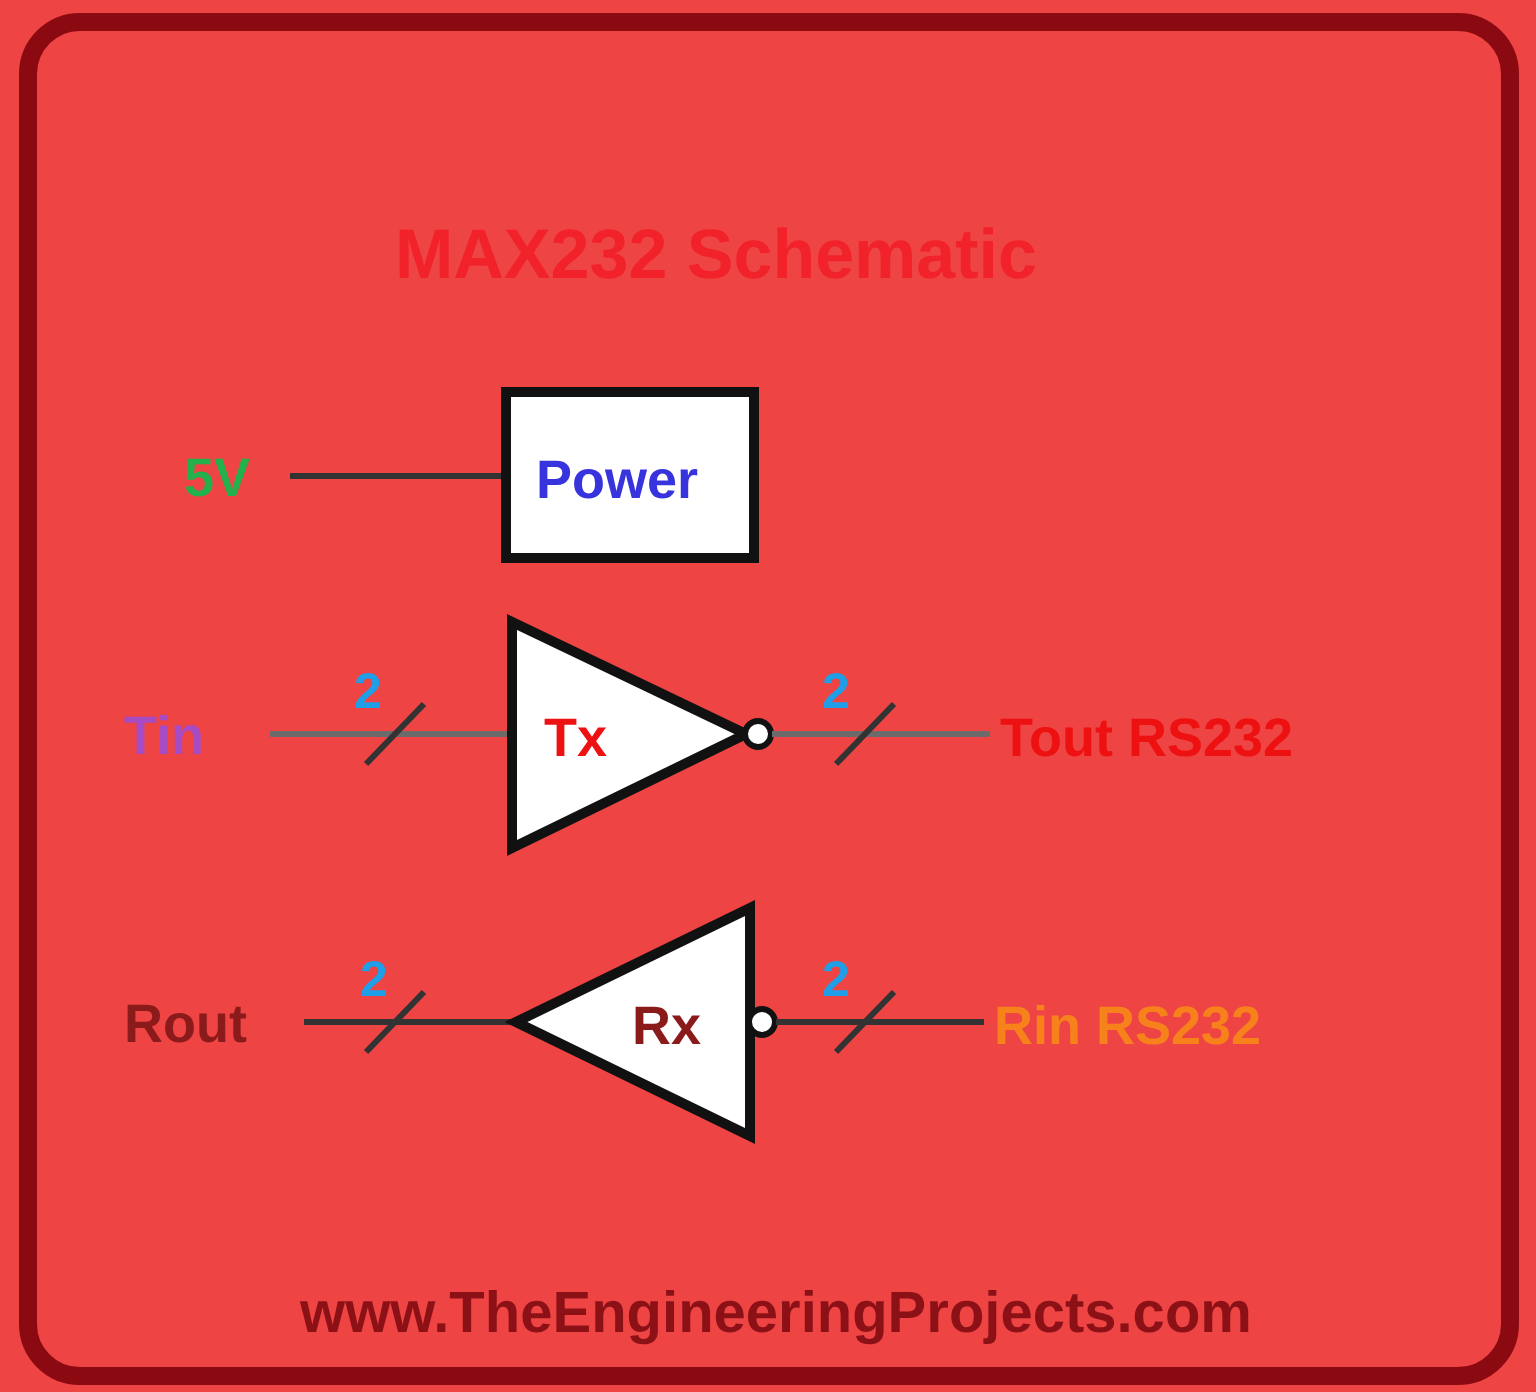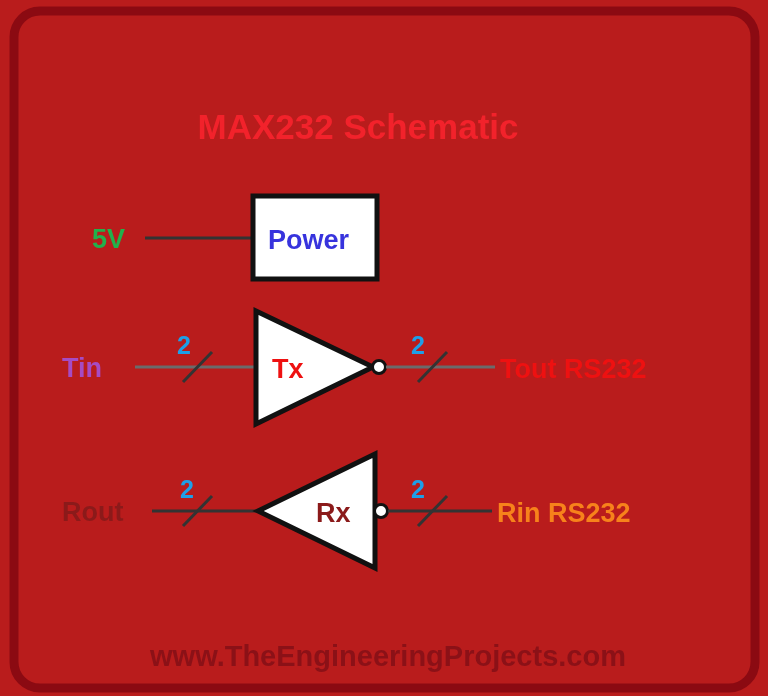--- a/index.html
+++ b/index.html
@@ -4,21 +4,21 @@
 <style>
   html, body {
     margin: 0;
     padding: 0;
     background: #ffffff;
   }
   #canvas {
     position: relative;
     width: 768px;
     height: 696px;
-    background: #b91c1c;
+    background: #ef4444;
     font-family: "Liberation Sans", sans-serif;
     overflow: hidden;
   }
   #schematic-svg {
     position: absolute;
     top: 0;
     left: 0;
     width: 768px;
     height: 696px;
   }

